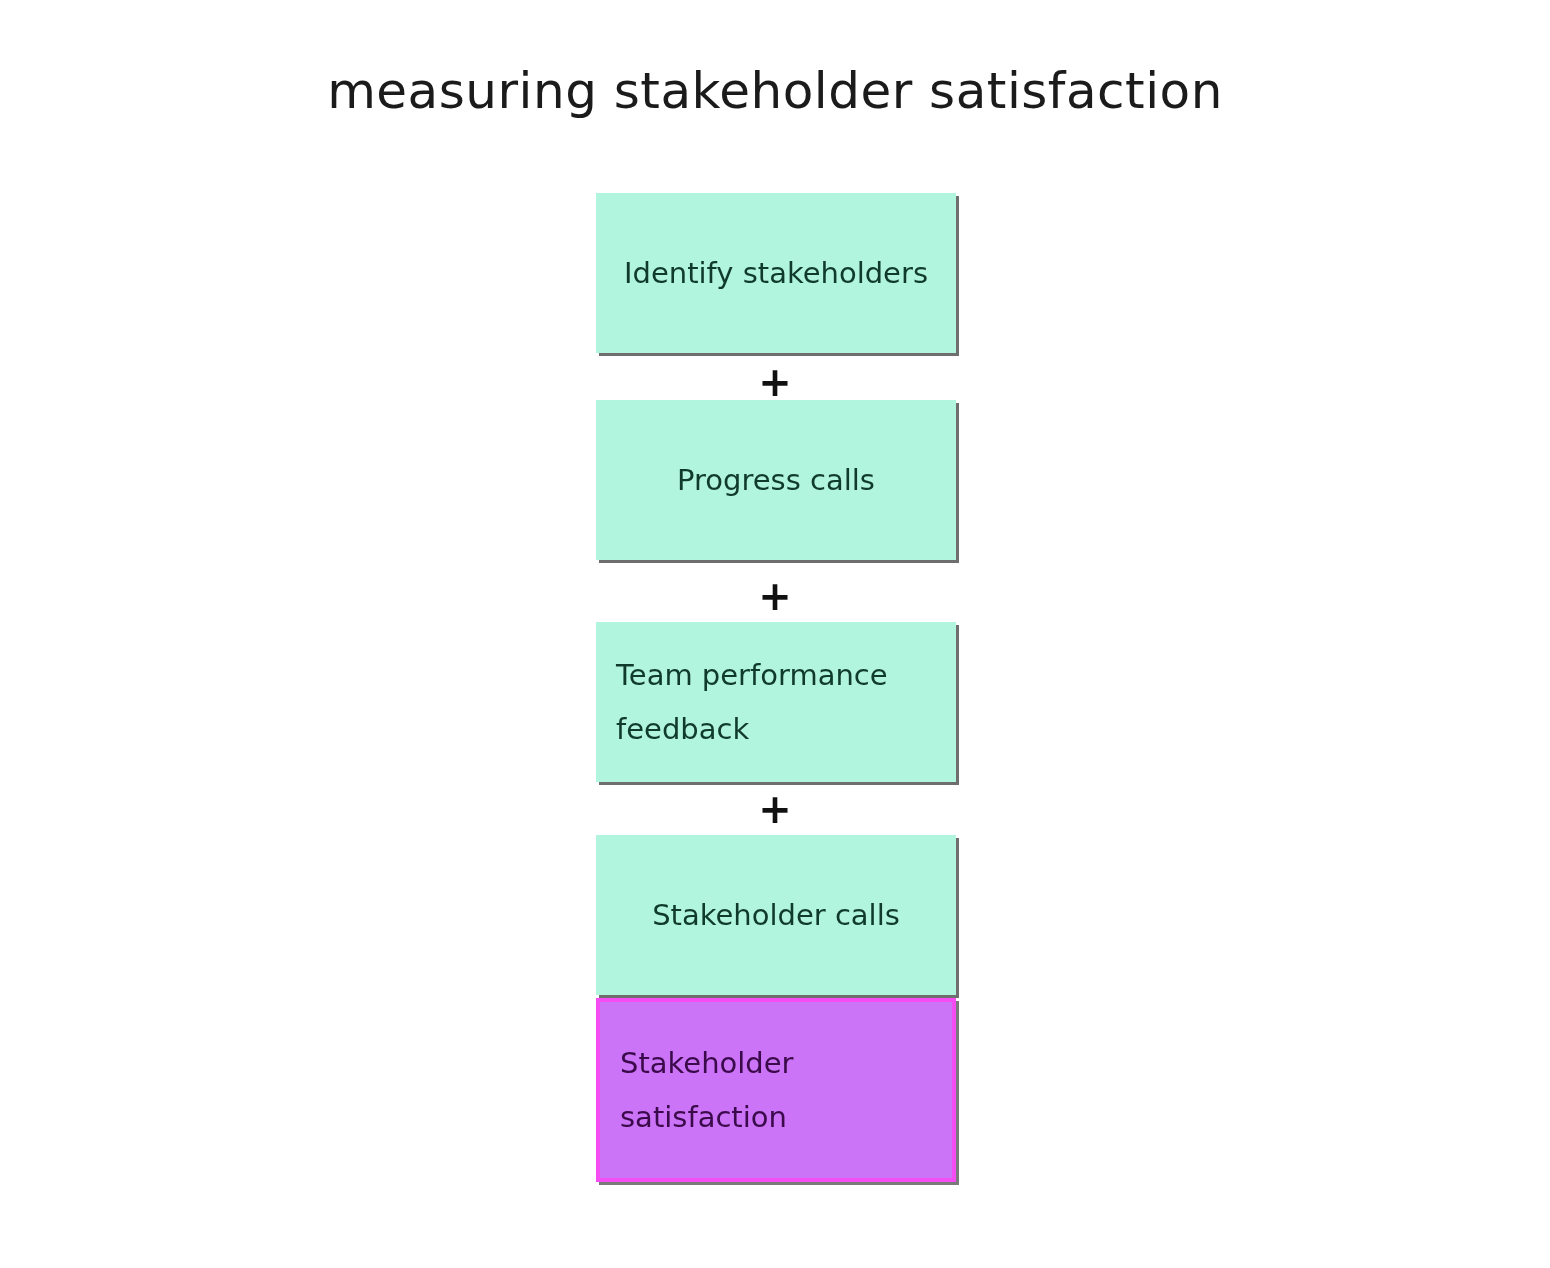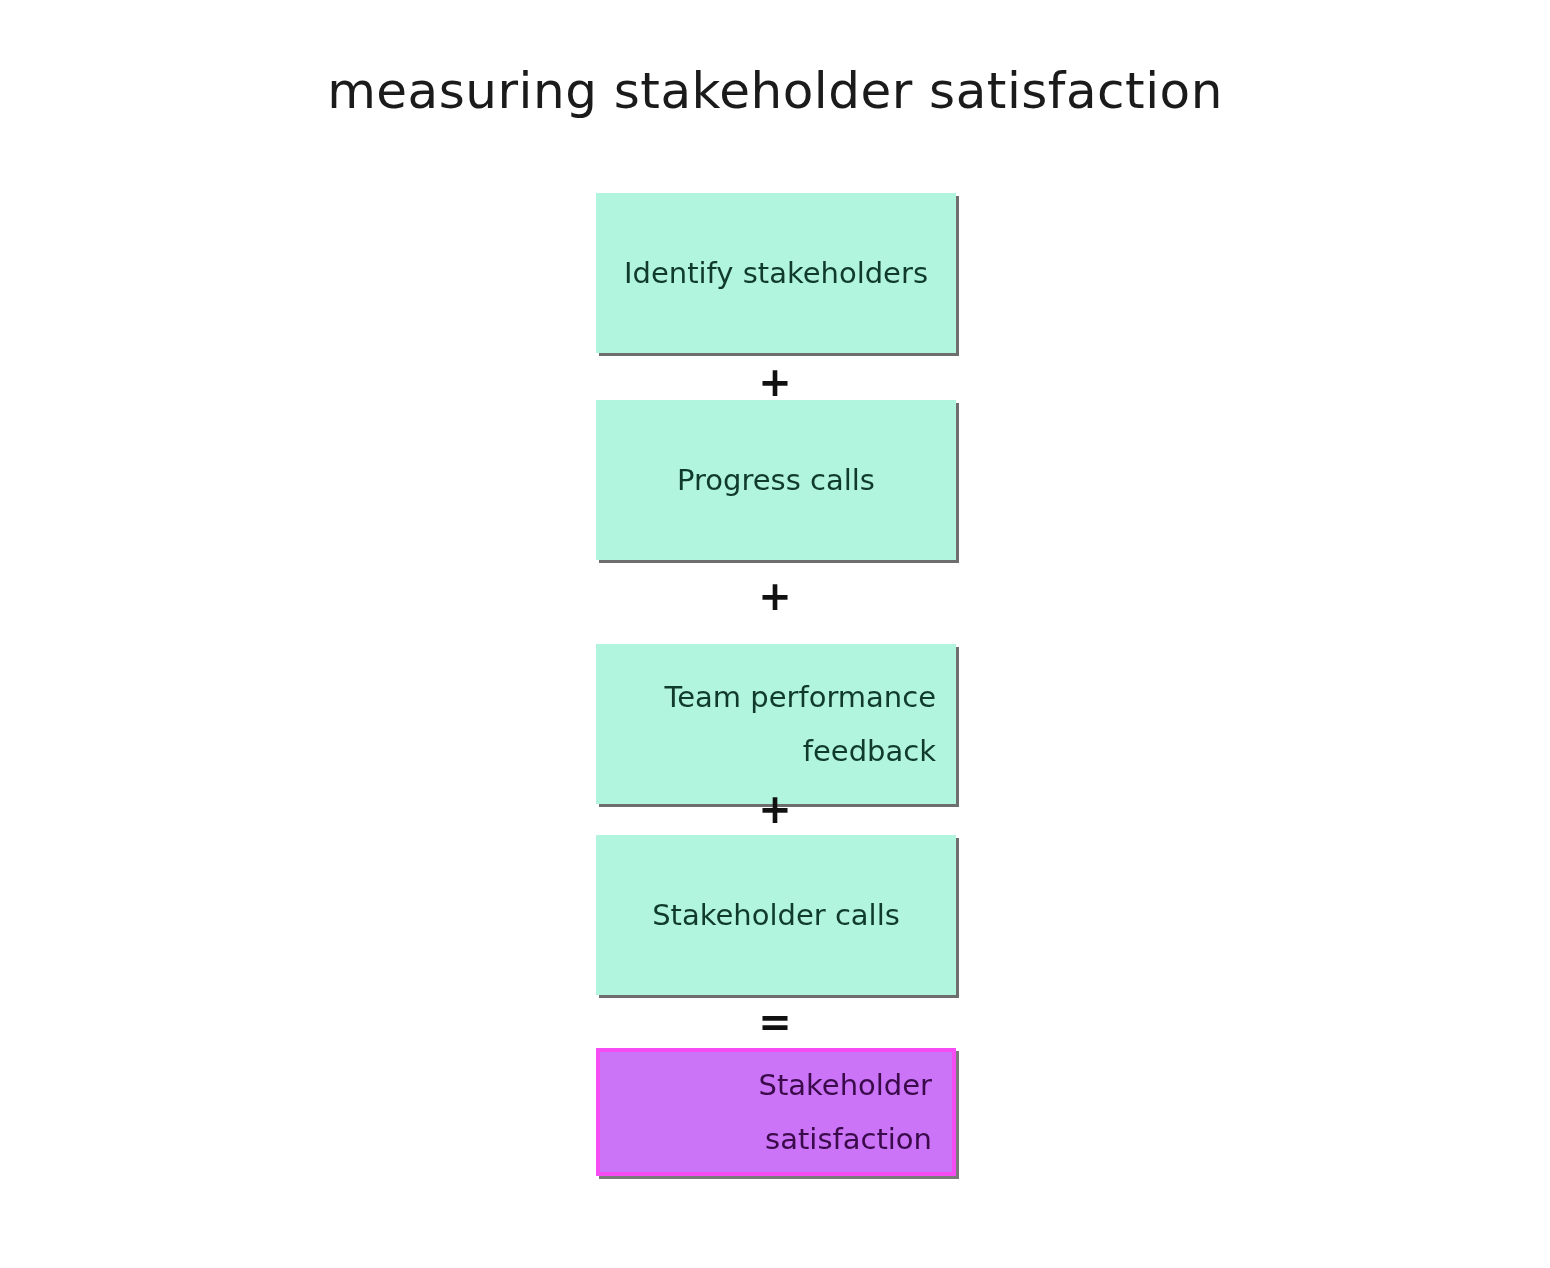--- a/index.html
+++ b/index.html
@@ -2,21 +2,21 @@
 <html><head>
 <meta charset="utf-8">
 <style>
   html, body { margin: 0; padding: 0; background: #ffffff; }
   body { width: 1550px; height: 1268px; position: relative; overflow: hidden;
          font-family: "DejaVu Sans", sans-serif; }
   .title { position: absolute; left: 0; top: 62px; width: 1550px; text-align: center;
            font-size: 50px; color: #1b1b1b; letter-spacing: 0.5px; }
   .box { position: absolute; left: 596px; width: 360px; height: 160px;
          background: #b2f5de; display: flex; align-items: center; justify-content: center;
-         text-align: right; font-size: 29px; line-height: 54px; color: #103b2c;
+         text-align: left; font-size: 29px; line-height: 54px; color: #103b2c;
          box-shadow: 3px 3px 0 #6e6e6e; box-sizing: border-box; padding: 0 20px; }
   .box.result { background: #cc74f8; border: 4px solid #f64cf4; color: #3a0a4a;
                 box-shadow: 3px 3px 0 #7a7a7a; }
   .op { position: absolute; left: 745px; width: 60px; text-align: center;
         font-size: 40px; font-weight: bold; color: #111; line-height: 40px; }
 </style>
 </head>
 <body>
 
 <div class="title">measuring stakeholder satisfaction</div>
@@ -24,25 +24,25 @@
 <div class="box" style="top:193px">
   <span>Identify stakeholders</span>
 </div>
 <div class="op" style="top:362px">+</div>
 
 <div class="box" style="top:400px">
   <span>Progress calls</span>
 </div>
 <div class="op" style="top:576px">+</div>
 
-<div class="box" style="top:644px">
+<div class="box" style="top:622px">
   <span>Team performance feedback</span>
 </div>
 <div class="op" style="top:789px">+</div>
 
 <div class="box" style="top:835px">
   <span>Stakeholder calls</span>
 </div>
 <div class="op" style="top:1002px">=</div>
 
-<div class="box result" style="top:1048px; height:128px">
+<div class="box result" style="top:998px; height:184px">
   <span>Stakeholder satisfaction</span>
 </div>
 
 </body></html>

